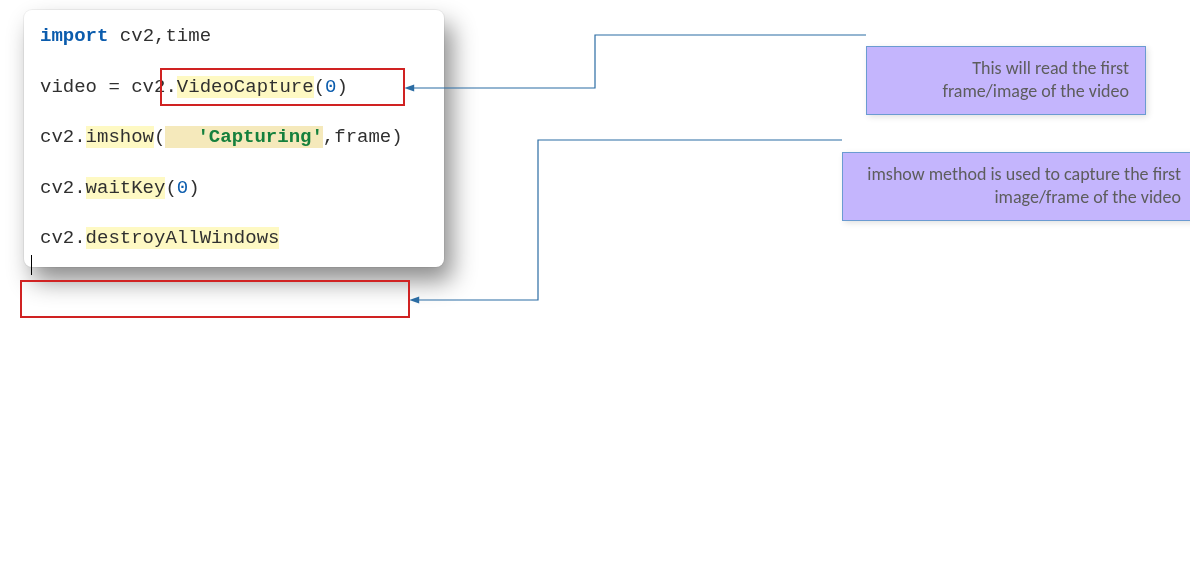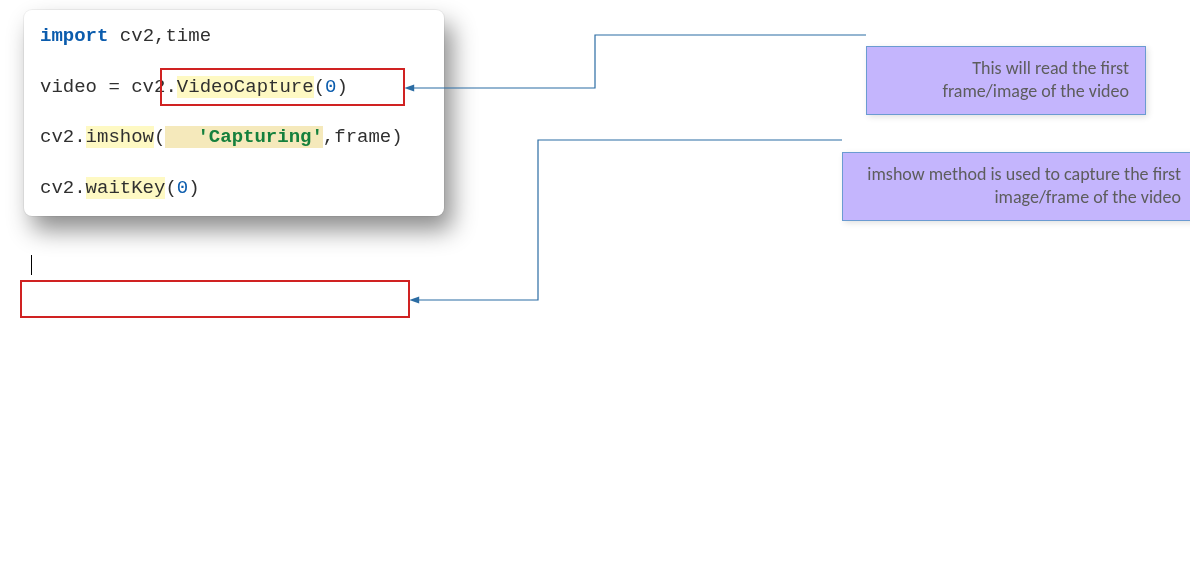--- a/index.html
+++ b/index.html
@@ -88,20 +88,21 @@
 
   <div class="code-line"><span>video = cv2.</span><span class="hl">VideoCapture</span><span>(</span><span class="num">0</span><span>)</span></div>
 
 
 
   <div class="code-line"><span>cv2.</span><span class="hl">imshow</span><span>(</span><span class="str">'Capturing'</span><span>,frame)</span></div>
 
   <div class="code-line"><span>cv2.</span><span class="hl">waitKey</span><span>(</span><span class="num">0</span><span>)</span></div>
 
 
+  <div class="code-line"><span>cv2.</span><span class="hl">destroyAllWindows</span></div>
 </div>
 
 <div class="red-box1"></div>
 <div class="red-box2"></div>
 <div class="cursor-mark"></div>
 
 <div class="callout callout1">
   <span>This will read the first frame/image of the video</span>
 </div>
 <div class="callout callout2">

